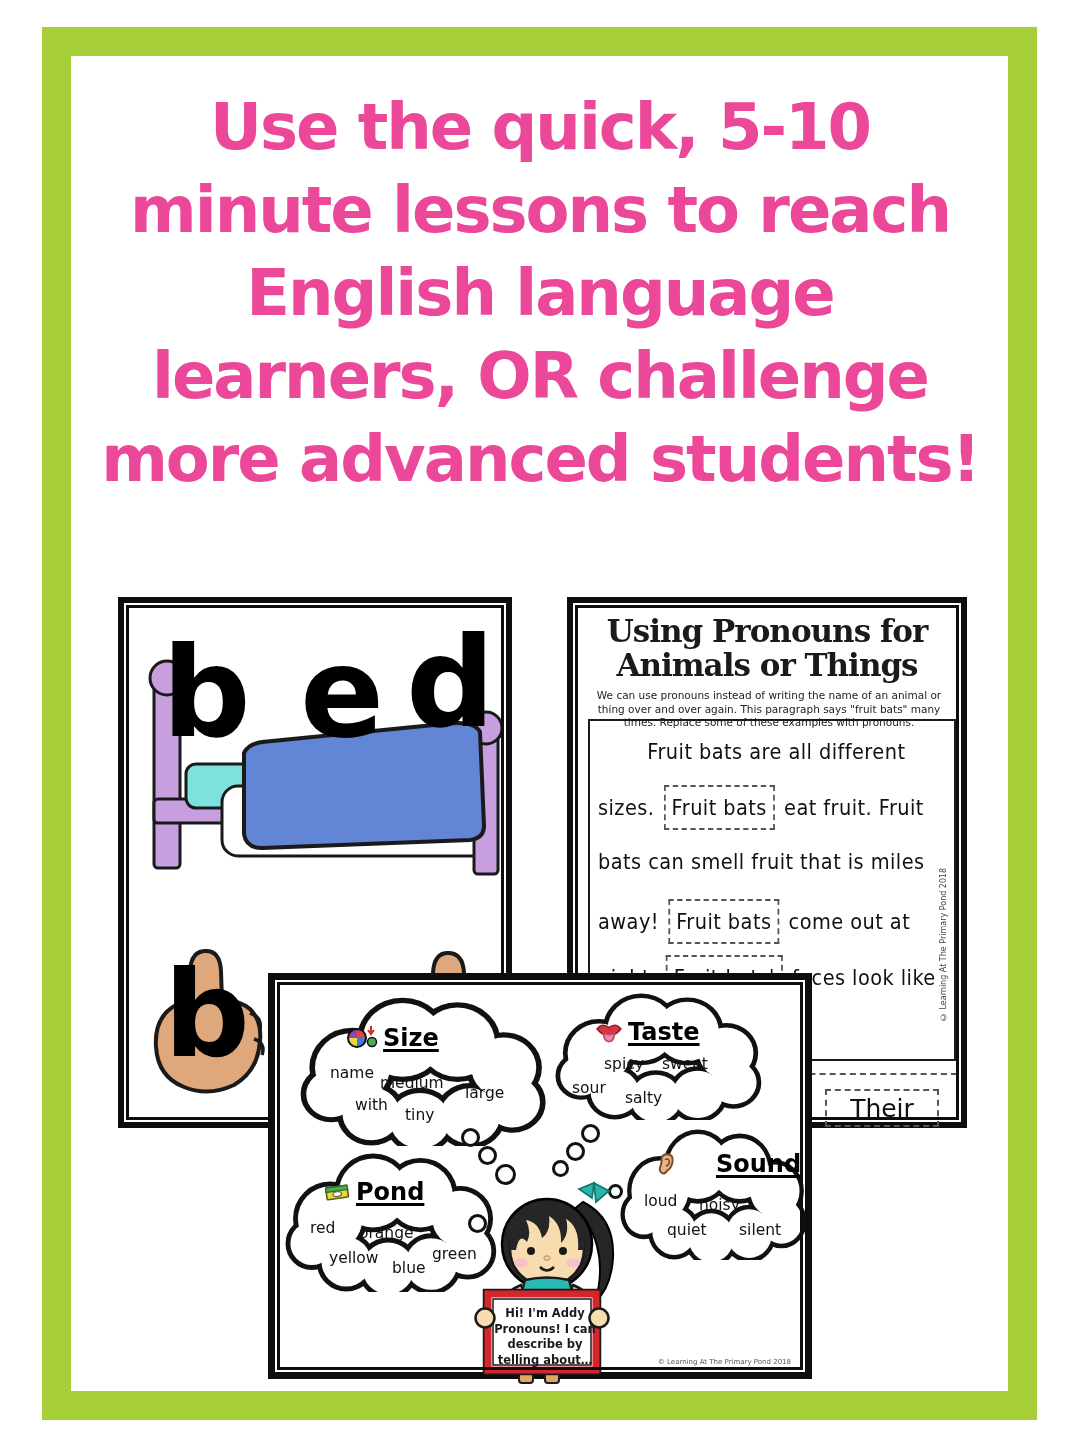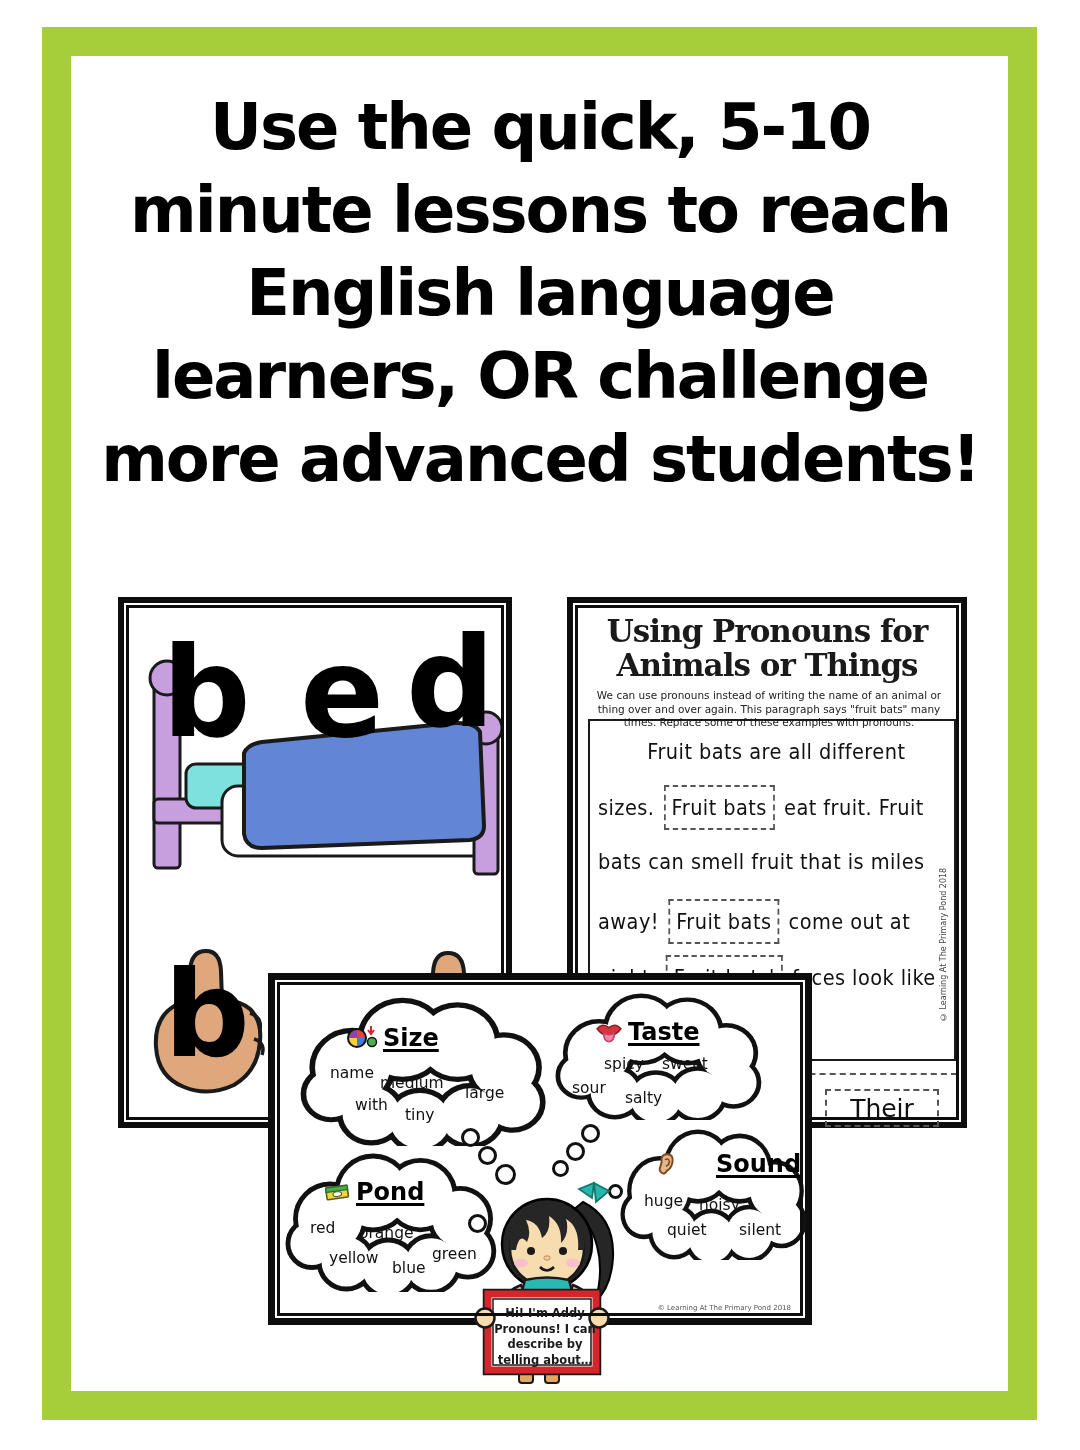--- a/index.html
+++ b/index.html
@@ -3,28 +3,28 @@
 <meta charset="utf-8">
 <style>
   html,body{margin:0;padding:0;background:#fff;}
   .page{position:relative;width:1080px;height:1450px;background:#fff;overflow:hidden;
         font-family:"DejaVu Sans",sans-serif;color:#0d0d0d;}
   
   .frame{position:absolute;left:42px;top:27px;width:995px;height:1393px;
          border:29px solid #a6ce39;box-sizing:border-box;}
   
   .headline{position:absolute;left:80px;top:86px;width:920px;text-align:center;
-            font-weight:bold;font-size:64px;line-height:83px;letter-spacing:-2px;color:#000000;}
+            font-weight:bold;font-size:64px;line-height:83px;letter-spacing:-2px;color:#ec4899;}
   .headline span{display:block;white-space:nowrap;}
   
   .card{position:absolute;background:#fff;border:6px solid #0d0d0d;box-sizing:border-box;}
   .card::after{content:"";position:absolute;inset:2px;border:3px solid #0d0d0d;pointer-events:none;}
   .bed-card{left:118px;top:597px;width:394px;height:531px;z-index:1;}
   .pronoun-card{left:567px;top:597px;width:400px;height:531px;z-index:1;}
-  .poster-card{left:268px;top:973px;width:544px;height:352px;z-index:3;border-width:7px;}
+  .poster-card{left:268px;top:973px;width:544px;height:406px;z-index:3;border-width:7px;}
   
   .bed-letters span{position:absolute;font-size:124px;line-height:1;font-weight:bold;color:#000;z-index:4;}
   .bl-b{left:38px;top:28px;} .bl-e{left:176px;top:28px;} .bl-d{left:282px;top:18px;}
   .bed-svg{position:absolute;left:20px;top:55px;width:375px;height:230px;}
   .hand-svg{position:absolute;width:140px;height:160px;}
   .hand-left{left:14px;top:340px;}
   .hand-right{left:252px;top:342px;transform:scaleX(-1);}
   .hand-letter{position:absolute;left:40px;top:352px;font-size:120px;line-height:1;font-weight:bold;color:#000;z-index:4;}
   
   .p-title{position:absolute;left:0;width:100%;text-align:center;margin:0;
@@ -302,21 +302,21 @@
             <circle cx="25" cy="85" r="20"></circle>
         </g>
       </svg>
       <div class="cloud-title" style="left:36px;top:22px;gap:40px;">
         <svg width="20" height="24" viewBox="0 0 18 22">
           <path d="M5,9 Q4,2 10,2 Q16,2 15,9 Q14,15 10,17 Q8,21 5,19 Q2,17 4,13 Z" fill="#e8b48a" stroke="#7a4a24" stroke-width="1.8"></path>
           <path d="M8,7 Q12,5 12,9 Q12,12 9,13" fill="none" stroke="#7a4a24" stroke-width="1.4"></path>
         </svg>
         <span class="ct">Sound</span>
       </div>
-      <span class="bw" style="left:24px;top:64px;">huge</span>
+      <span class="bw" style="left:24px;top:64px;">loud</span>
       <span class="bw" style="left:79px;top:68px;">noisy</span>
       <span class="bw" style="left:47px;top:93px;">quiet</span>
       <span class="bw" style="left:119px;top:93px;">silent</span>
     </div>
 
     <div class="tcirc" style="left:186px;top:148px;width:19px;height:19px;"></div>
     <div class="tcirc" style="left:203px;top:166px;width:19px;height:19px;"></div>
     <div class="tcirc" style="left:220px;top:184px;width:21px;height:21px;"></div>
     <div class="tcirc" style="left:306px;top:144px;width:19px;height:19px;"></div>
     <div class="tcirc" style="left:291px;top:162px;width:19px;height:19px;"></div>

